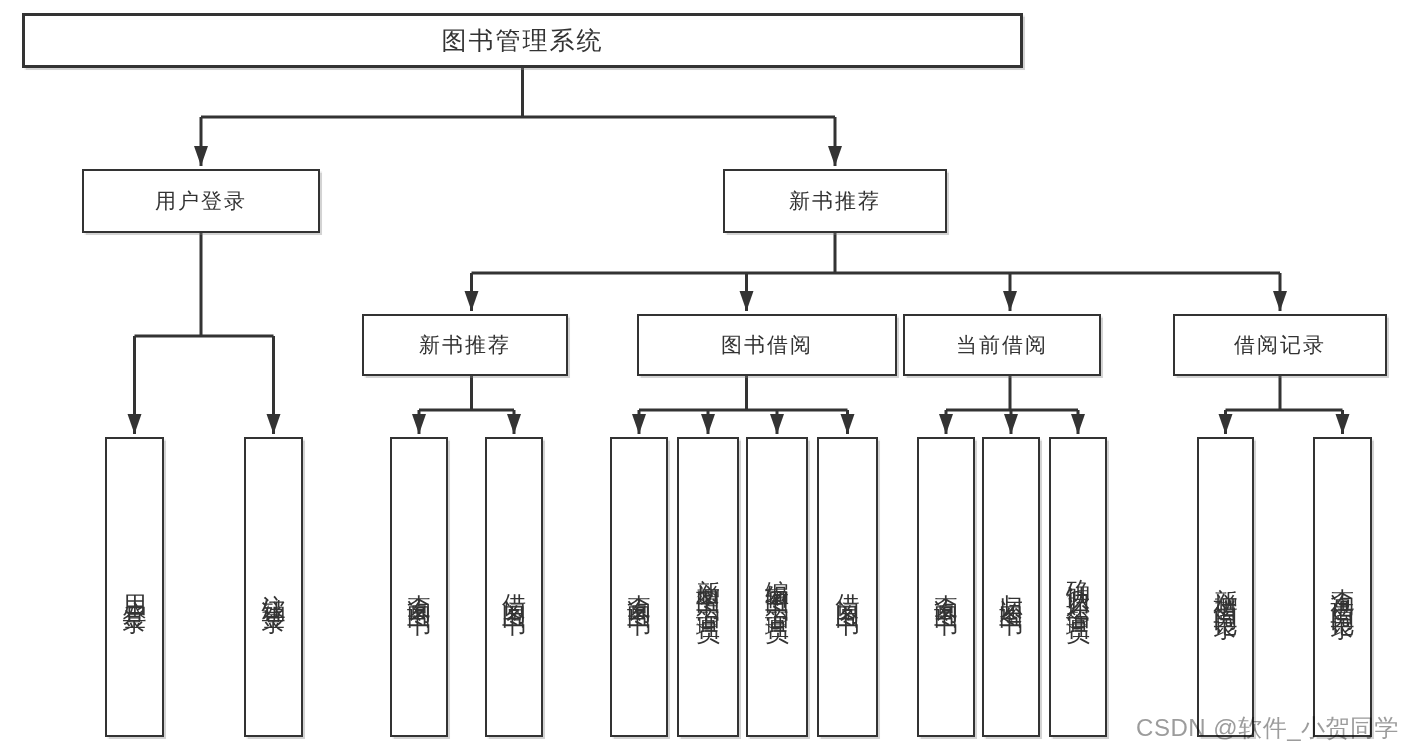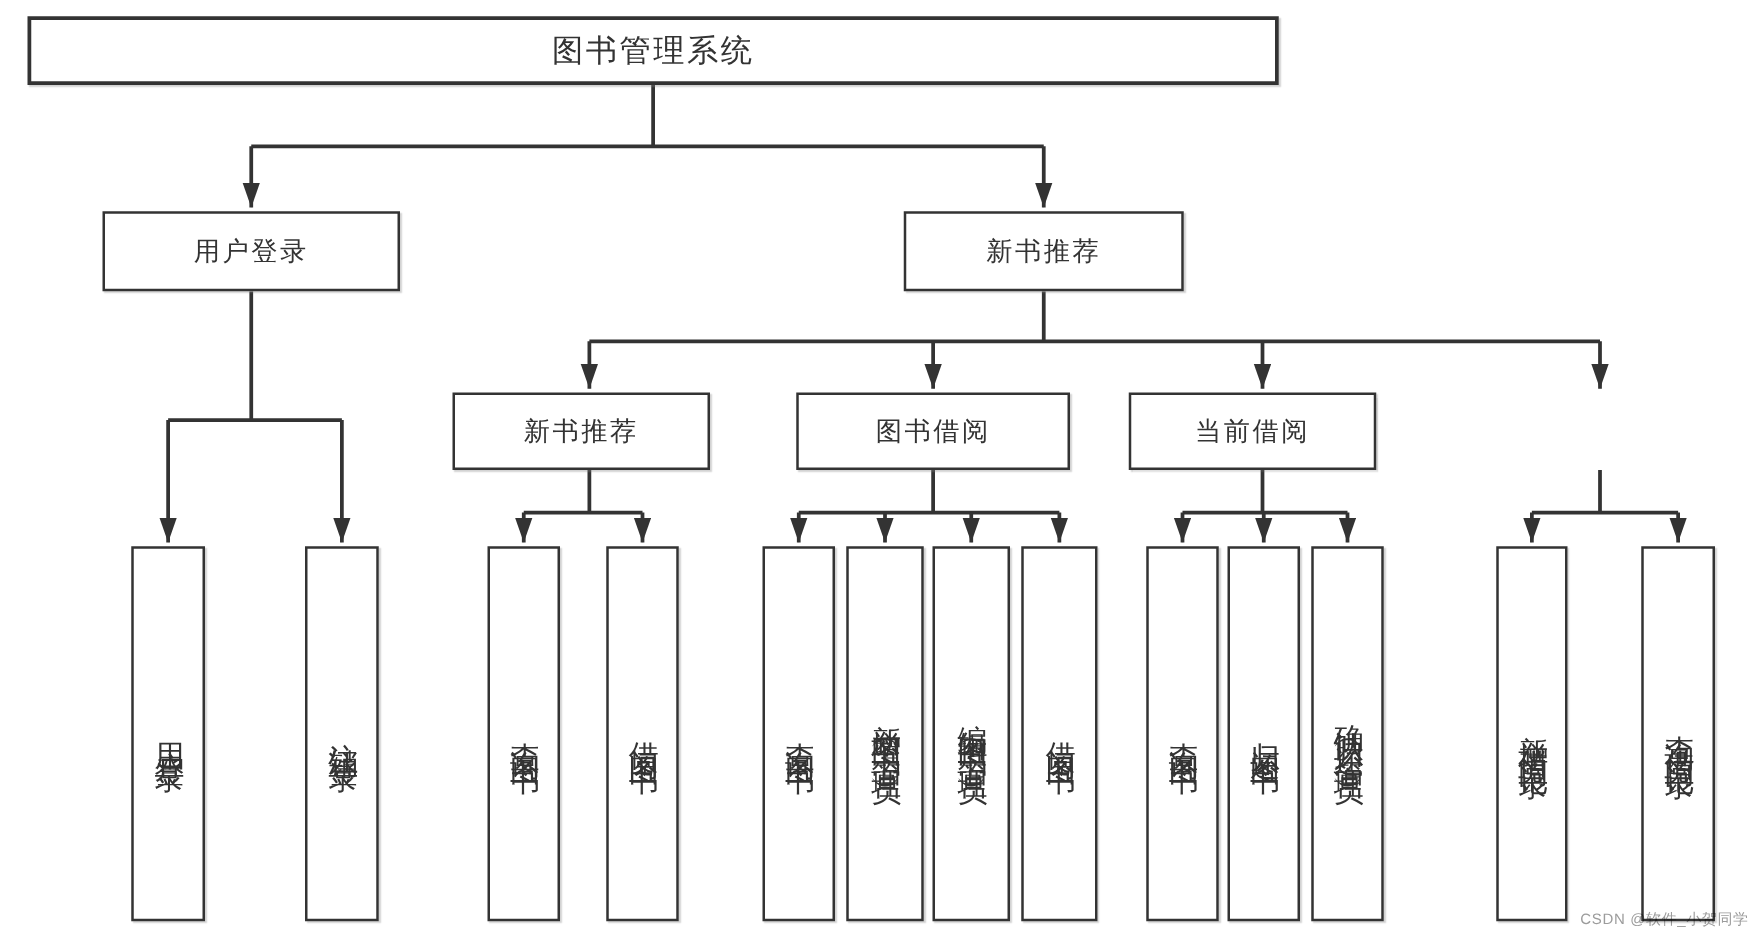--- a/index.html
+++ b/index.html
@@ -15,21 +15,21 @@
   }
   .h-box{font-size:21px;letter-spacing:2px;white-space:nowrap;}
   .root-box{font-size:25px;letter-spacing:2px;border-width:3px;}
   .v-box{
     writing-mode:vertical-rl;text-orientation:mixed;
     font-size:24px;letter-spacing:6px;line-height:1;white-space:nowrap;
     border-width:2px;
   }
   .watermark{
     position:absolute;right:6px;bottom:3px;z-index:5;
-    font-size:12px;letter-spacing:.5px;color:#9c9c9c;
+    font-size:24px;letter-spacing:.5px;color:#9c9c9c;
     mix-blend-mode:multiply;white-space:nowrap;
   }
 </style>
 </head>
 <body>
 
 <div class="stage">
 
   <svg class="connectors" viewBox="0 0 1405 747" xmlns="http://www.w3.org/2000/svg">
     <defs>
@@ -73,22 +73,23 @@
       <line x1="1342.5" y1="410" x2="1342.5" y2="434" marker-end="url(#arrowhead)"></line>
     </g>
   </svg>
 
   <div class="box h-box root-box" style="left:22px;top:13px;width:1001px;height:55px;">图书管理系统</div>
 
   <div class="box h-box" style="left:82px;top:169px;width:238px;height:64px;">用户登录</div>
   <div class="box h-box" style="left:723px;top:169px;width:224px;height:64px;">新书推荐</div>
 
   <div class="box h-box" style="left:362px;top:314px;width:206px;height:62px;">新书推荐</div>
-  <div class="box h-box" style="left:637px;top:314px;width:219px;height:62px;">图书借阅</div>
+  <div class="box h-box" style="left:637px;top:314px;width:260px;height:62px;">图书借阅</div>
   <div class="box h-box" style="left:903px;top:314px;width:198px;height:62px;">当前借阅</div>
+  <div class="box h-box" style="left:1173px;top:314px;width:214px;height:62px;">借阅记录</div>
 
   <div class="box v-box" style="left:105px;top:437px;width:59px;height:300px;">用户登录</div>
   <div class="box v-box" style="left:244px;top:437px;width:59px;height:300px;">注销登录</div>
 
   <div class="box v-box" style="left:390px;top:437px;width:58px;height:300px;">查询图书</div>
   <div class="box v-box" style="left:485px;top:437px;width:58px;height:300px;">借阅图书</div>
 
   <div class="box v-box" style="left:610px;top:437px;width:58px;height:300px;">查询图书</div>
   <div class="box v-box" style="left:677px;top:437px;width:62px;height:300px;">新增图书（管理员）</div>
   <div class="box v-box" style="left:746px;top:437px;width:62px;height:300px;">编辑图书（管理员）</div>

